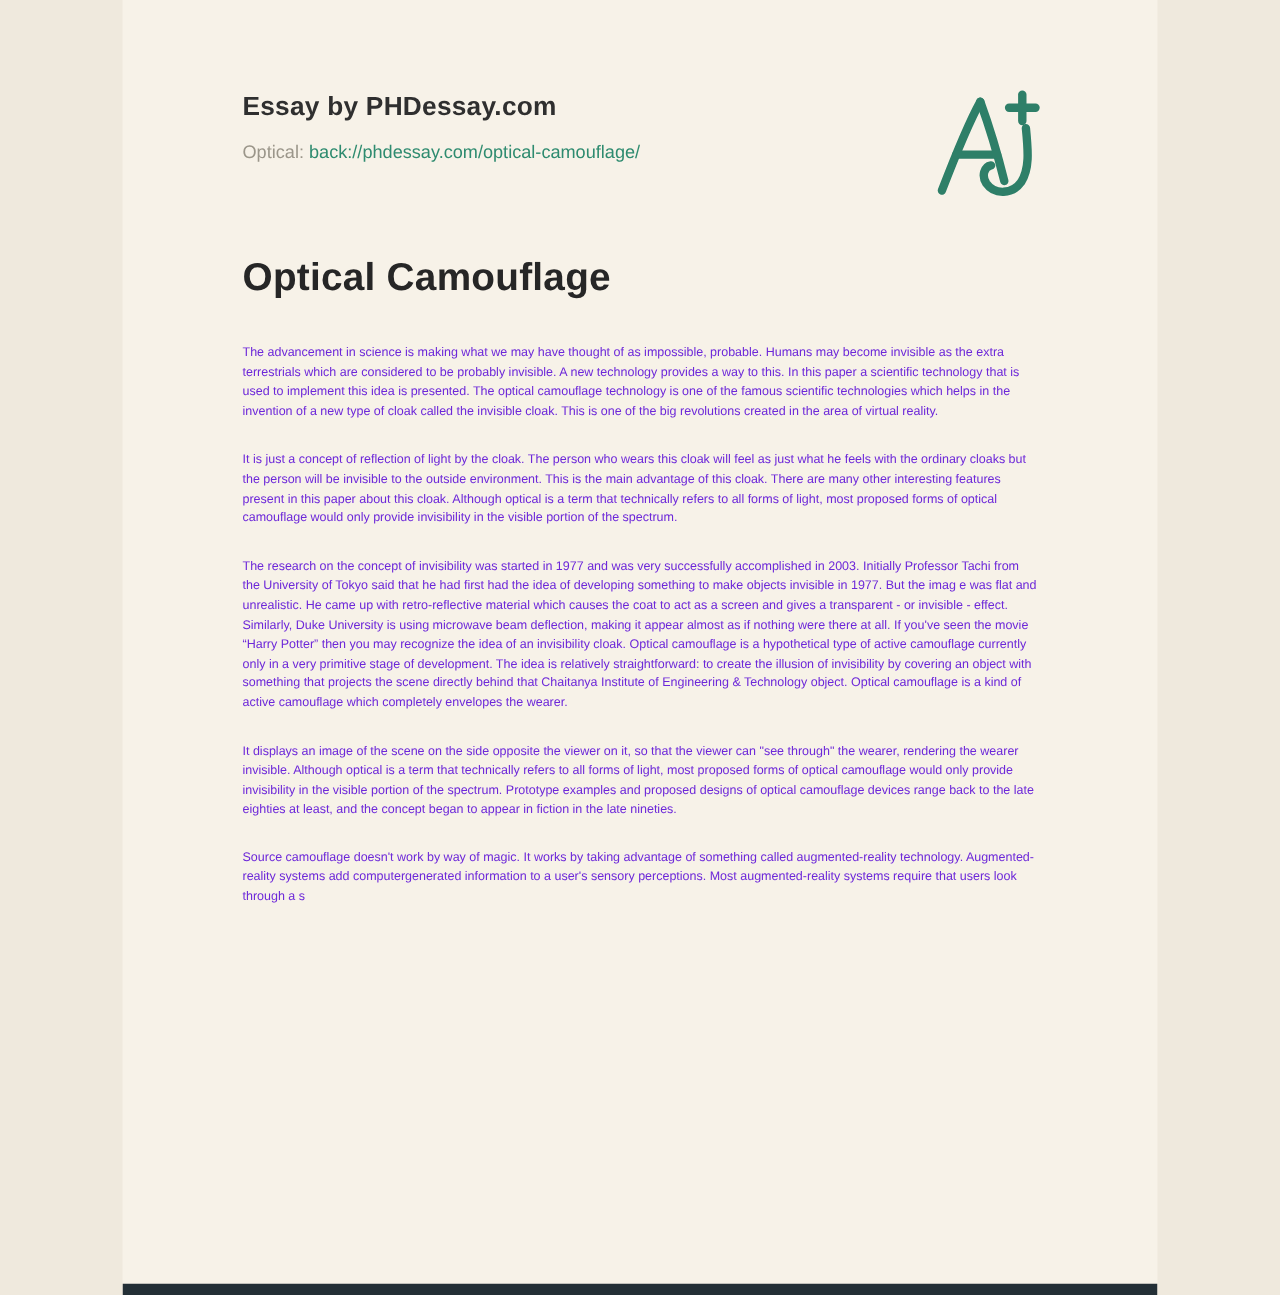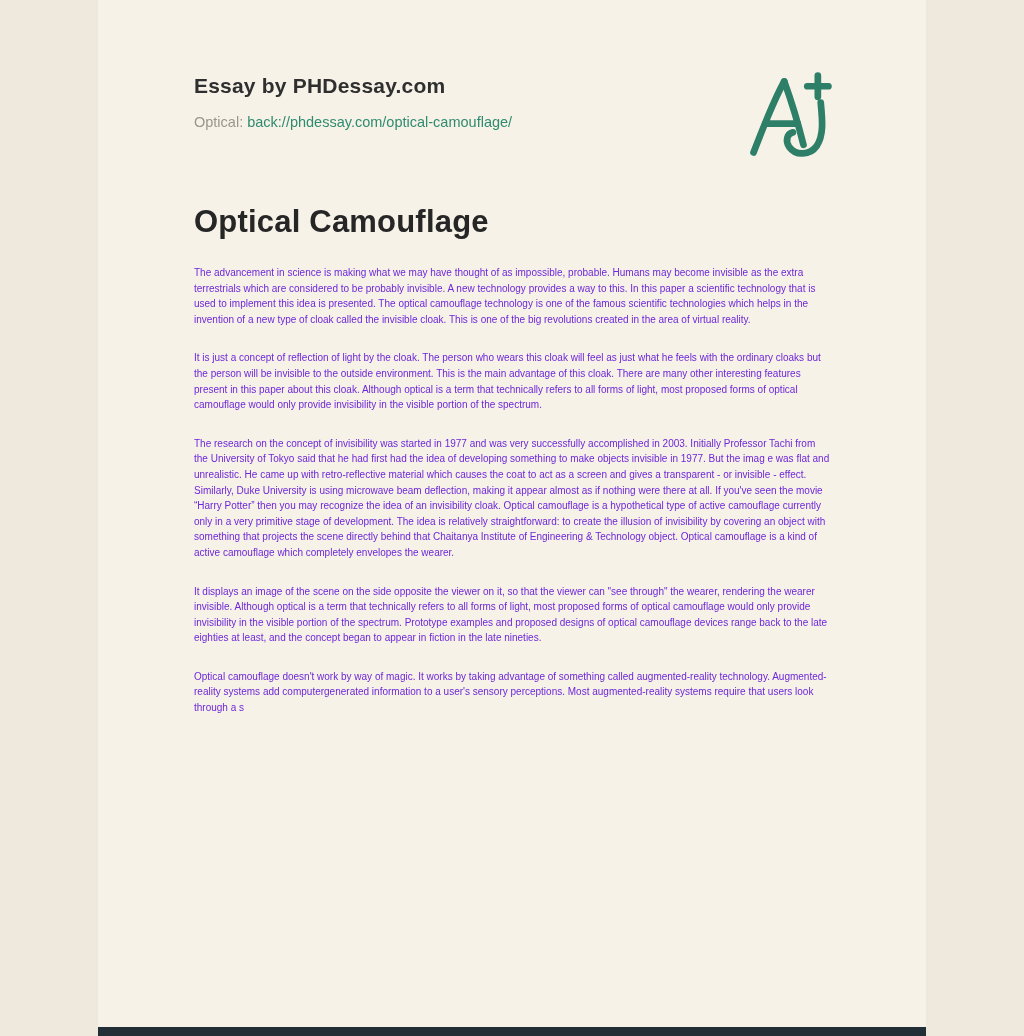--- a/index.html
+++ b/index.html
@@ -39,21 +39,21 @@
     position: absolute;
     top: 68px;
     right: 88px;
     width: 96px;
     height: 96px;
   }
   .title {
     font-size: 31px;
     font-weight: bold;
     color: #262626;
-    margin: 74px 0 25px 0;
+    margin: 74px 0 35px 0;
     letter-spacing: 0.2px;
   }
   .para {
     font-size: 10px;
     line-height: 1.56;
     color: #6d28d9;
     margin: 0 0 23px 0;
     max-width: 836px;
   }
   .footer-bar {
@@ -87,18 +87,18 @@
     <p class="source-line"><span>Optical:</span>
       <a href="#">back://phdessay.com/optical-camouflage/</a>
     </p>
 
     <h1 class="title">Optical Camouflage</h1>
 
     <p class="para">The advancement in science is making what we may have thought of as impossible, probable. Humans may become invisible as the extra terrestrials which are considered to be probably invisible. A new technology provides a way to this. In this paper a scientific technology that is used to implement this idea is presented. The optical camouflage technology is one of the famous scientific technologies which helps in the invention of a new type of cloak called the invisible cloak. This is one of the big revolutions created in the area of virtual reality.</p>
     <p class="para">It is just a concept of reflection of light by the cloak. The person who wears this cloak will feel as just what he feels with the ordinary cloaks but the person will be invisible to the outside environment. This is the main advantage of this cloak. There are many other interesting features present in this paper about this cloak. Although optical is a term that technically refers to all forms of light, most proposed forms of optical camouflage would only provide invisibility in the visible portion of the spectrum.</p>
     <p class="para">The research on the concept of invisibility was started in 1977 and was very successfully accomplished in 2003. Initially Professor Tachi from the University of Tokyo said that he had first had the idea of developing something to make objects invisible in 1977. But the imag e was flat and unrealistic. He came up with retro-reflective material which causes the coat to act as a screen and gives a transparent - or invisible - effect. Similarly, Duke University is using microwave beam deflection, making it appear almost as if nothing were there at all. If you've seen the movie “Harry Potter” then you may recognize the idea of an invisibility cloak. Optical camouflage is a hypothetical type of active camouflage currently only in a very primitive stage of development. The idea is relatively straightforward: to create the illusion of invisibility by covering an object with something that projects the scene directly behind that Chaitanya Institute of Engineering &amp; Technology object. Optical camouflage is a kind of active camouflage which completely envelopes the wearer.</p>
     <p class="para">It displays an image of the scene on the side opposite the viewer on it, so that the viewer can "see through" the wearer, rendering the wearer invisible. Although optical is a term that technically refers to all forms of light, most proposed forms of optical camouflage would only provide invisibility in the visible portion of the spectrum. Prototype examples and proposed designs of optical camouflage devices range back to the late eighties at least, and the concept began to appear in fiction in the late nineties.</p>
-    <p class="para">Optical camouflage doesn't work by way of magic. It works by taking advantage of something called augmented-reality technology. Augmented-reality systems add computergenerated information to a user's sensory perceptions. Most augmented-reality systems require that users look through a s</p>
+    <p class="para">Source camouflage doesn't work by way of magic. It works by taking advantage of something called augmented-reality technology. Augmented-reality systems add computergenerated information to a user's sensory perceptions. Most augmented-reality systems require that users look through a s</p>
   </div>
 
   <div class="footer-bar"></div>
 
 </div>
 
 </body></html>

